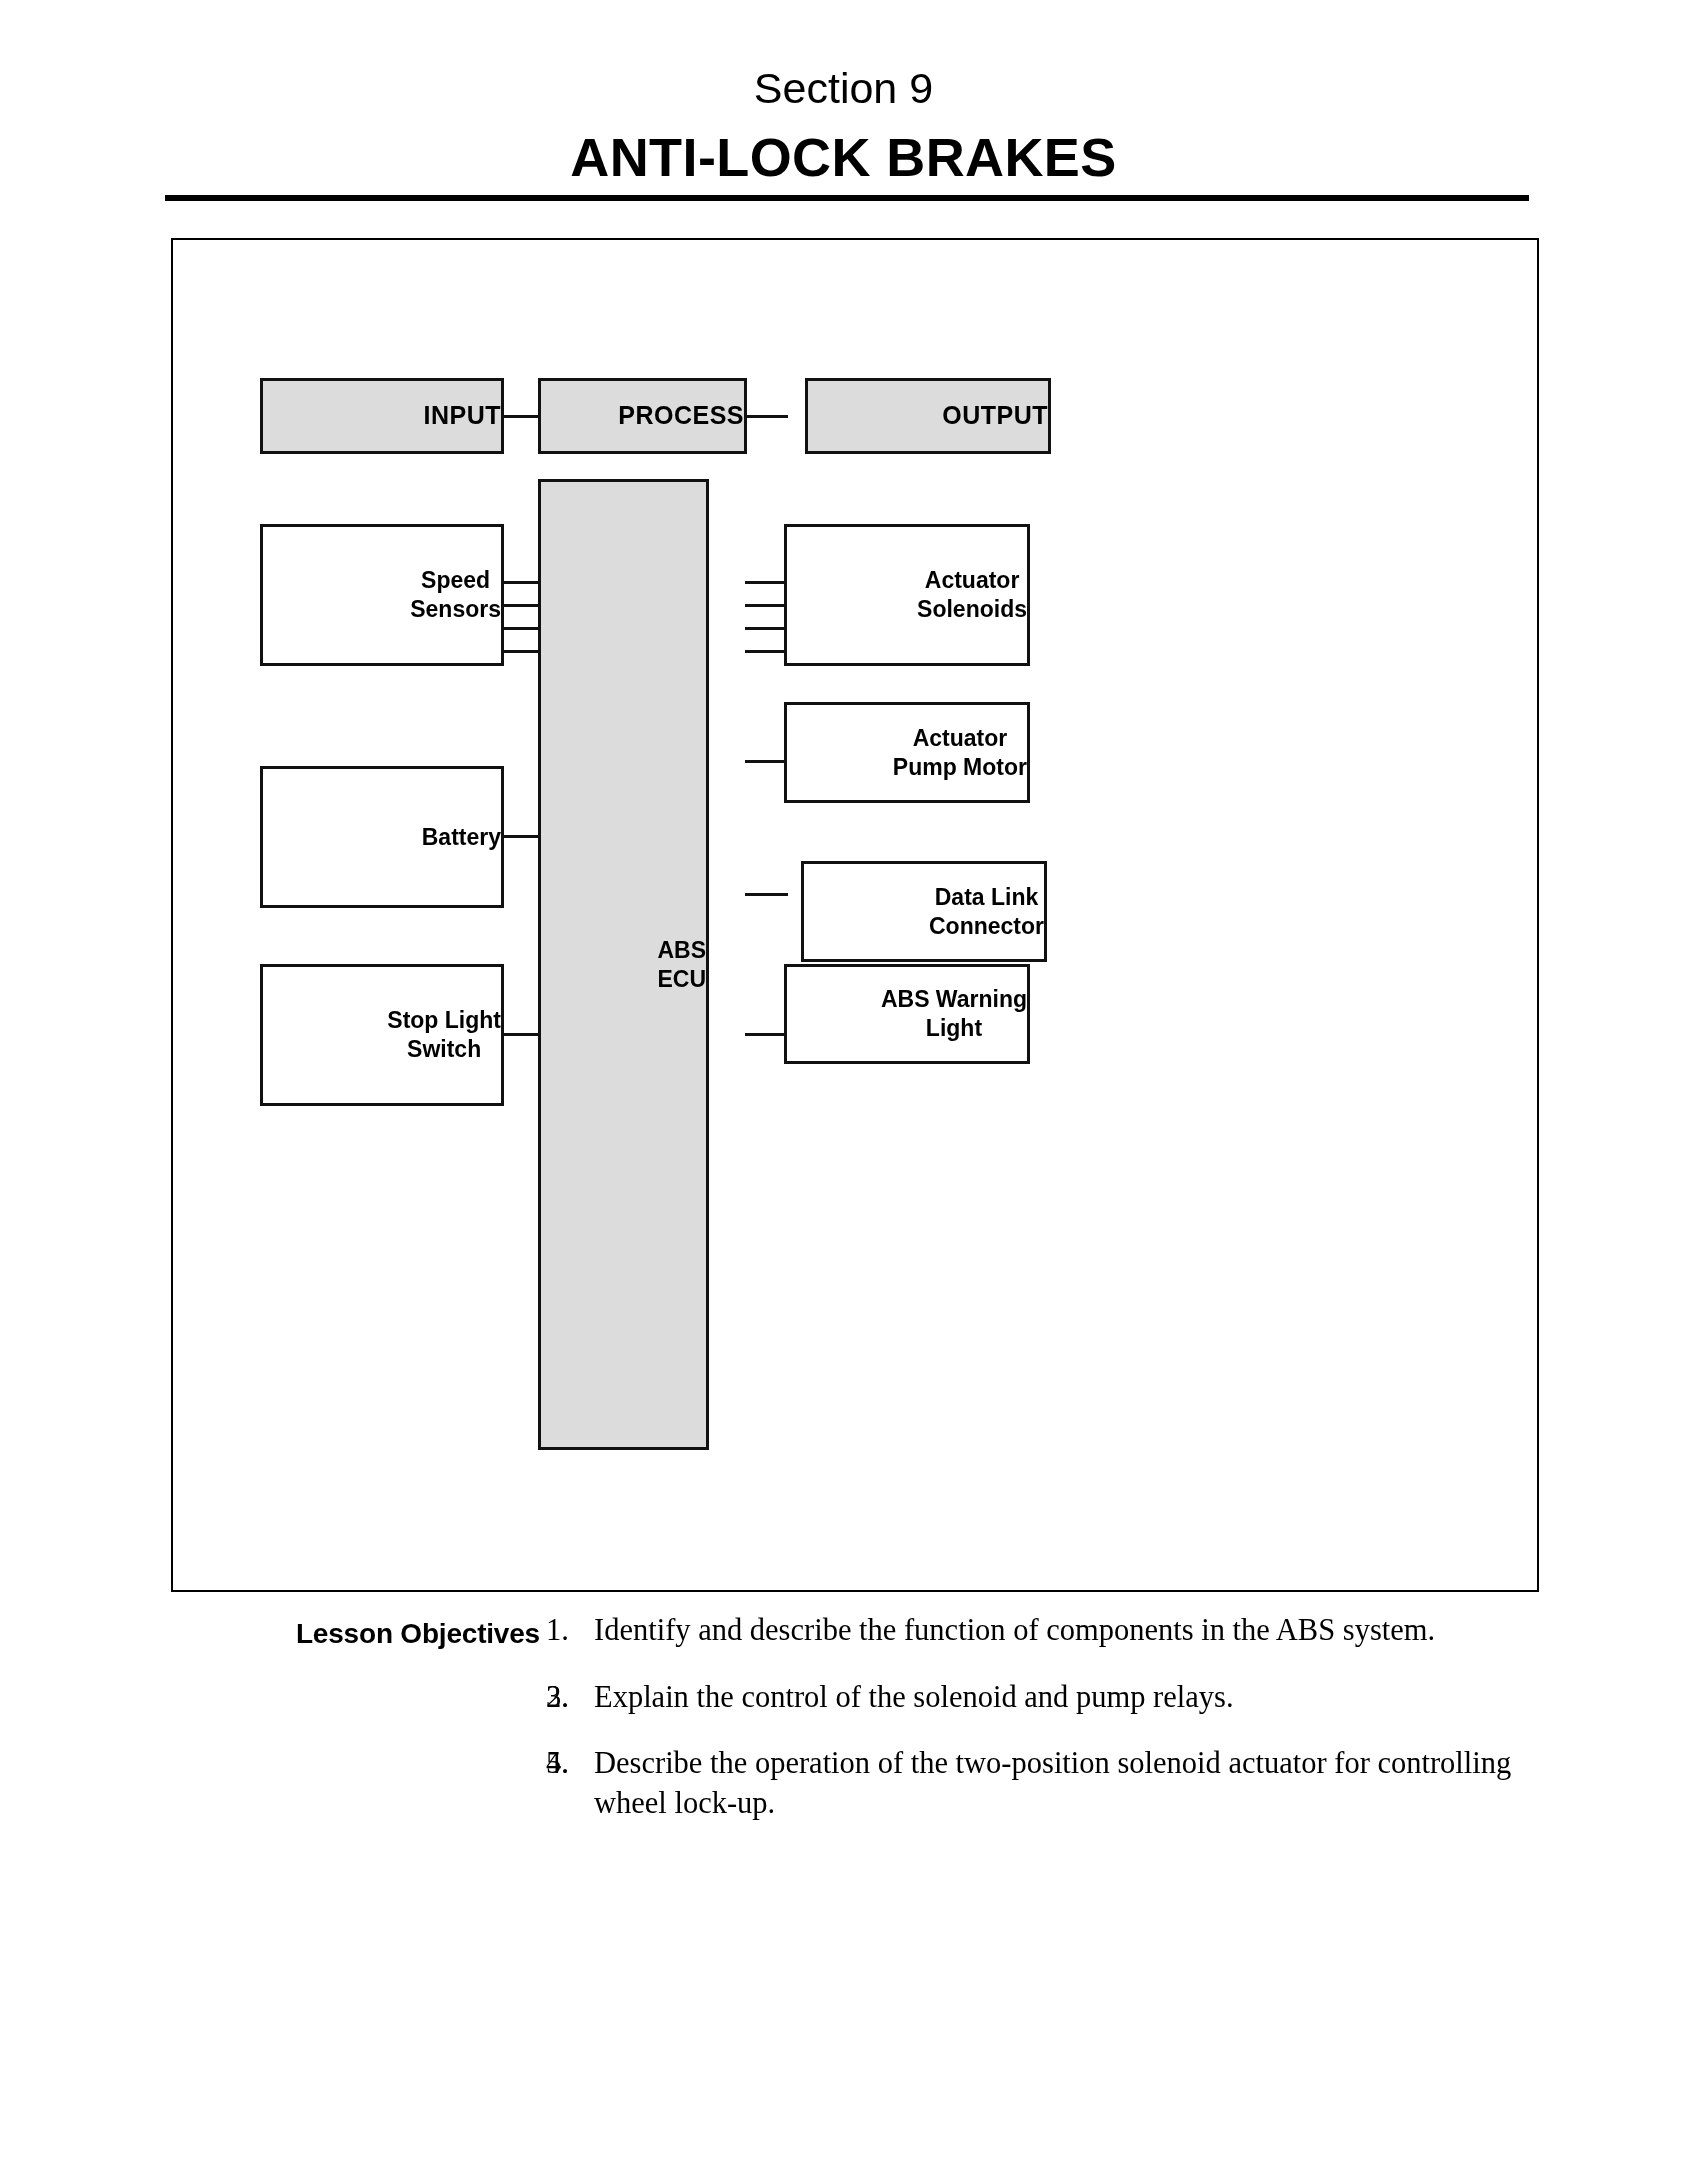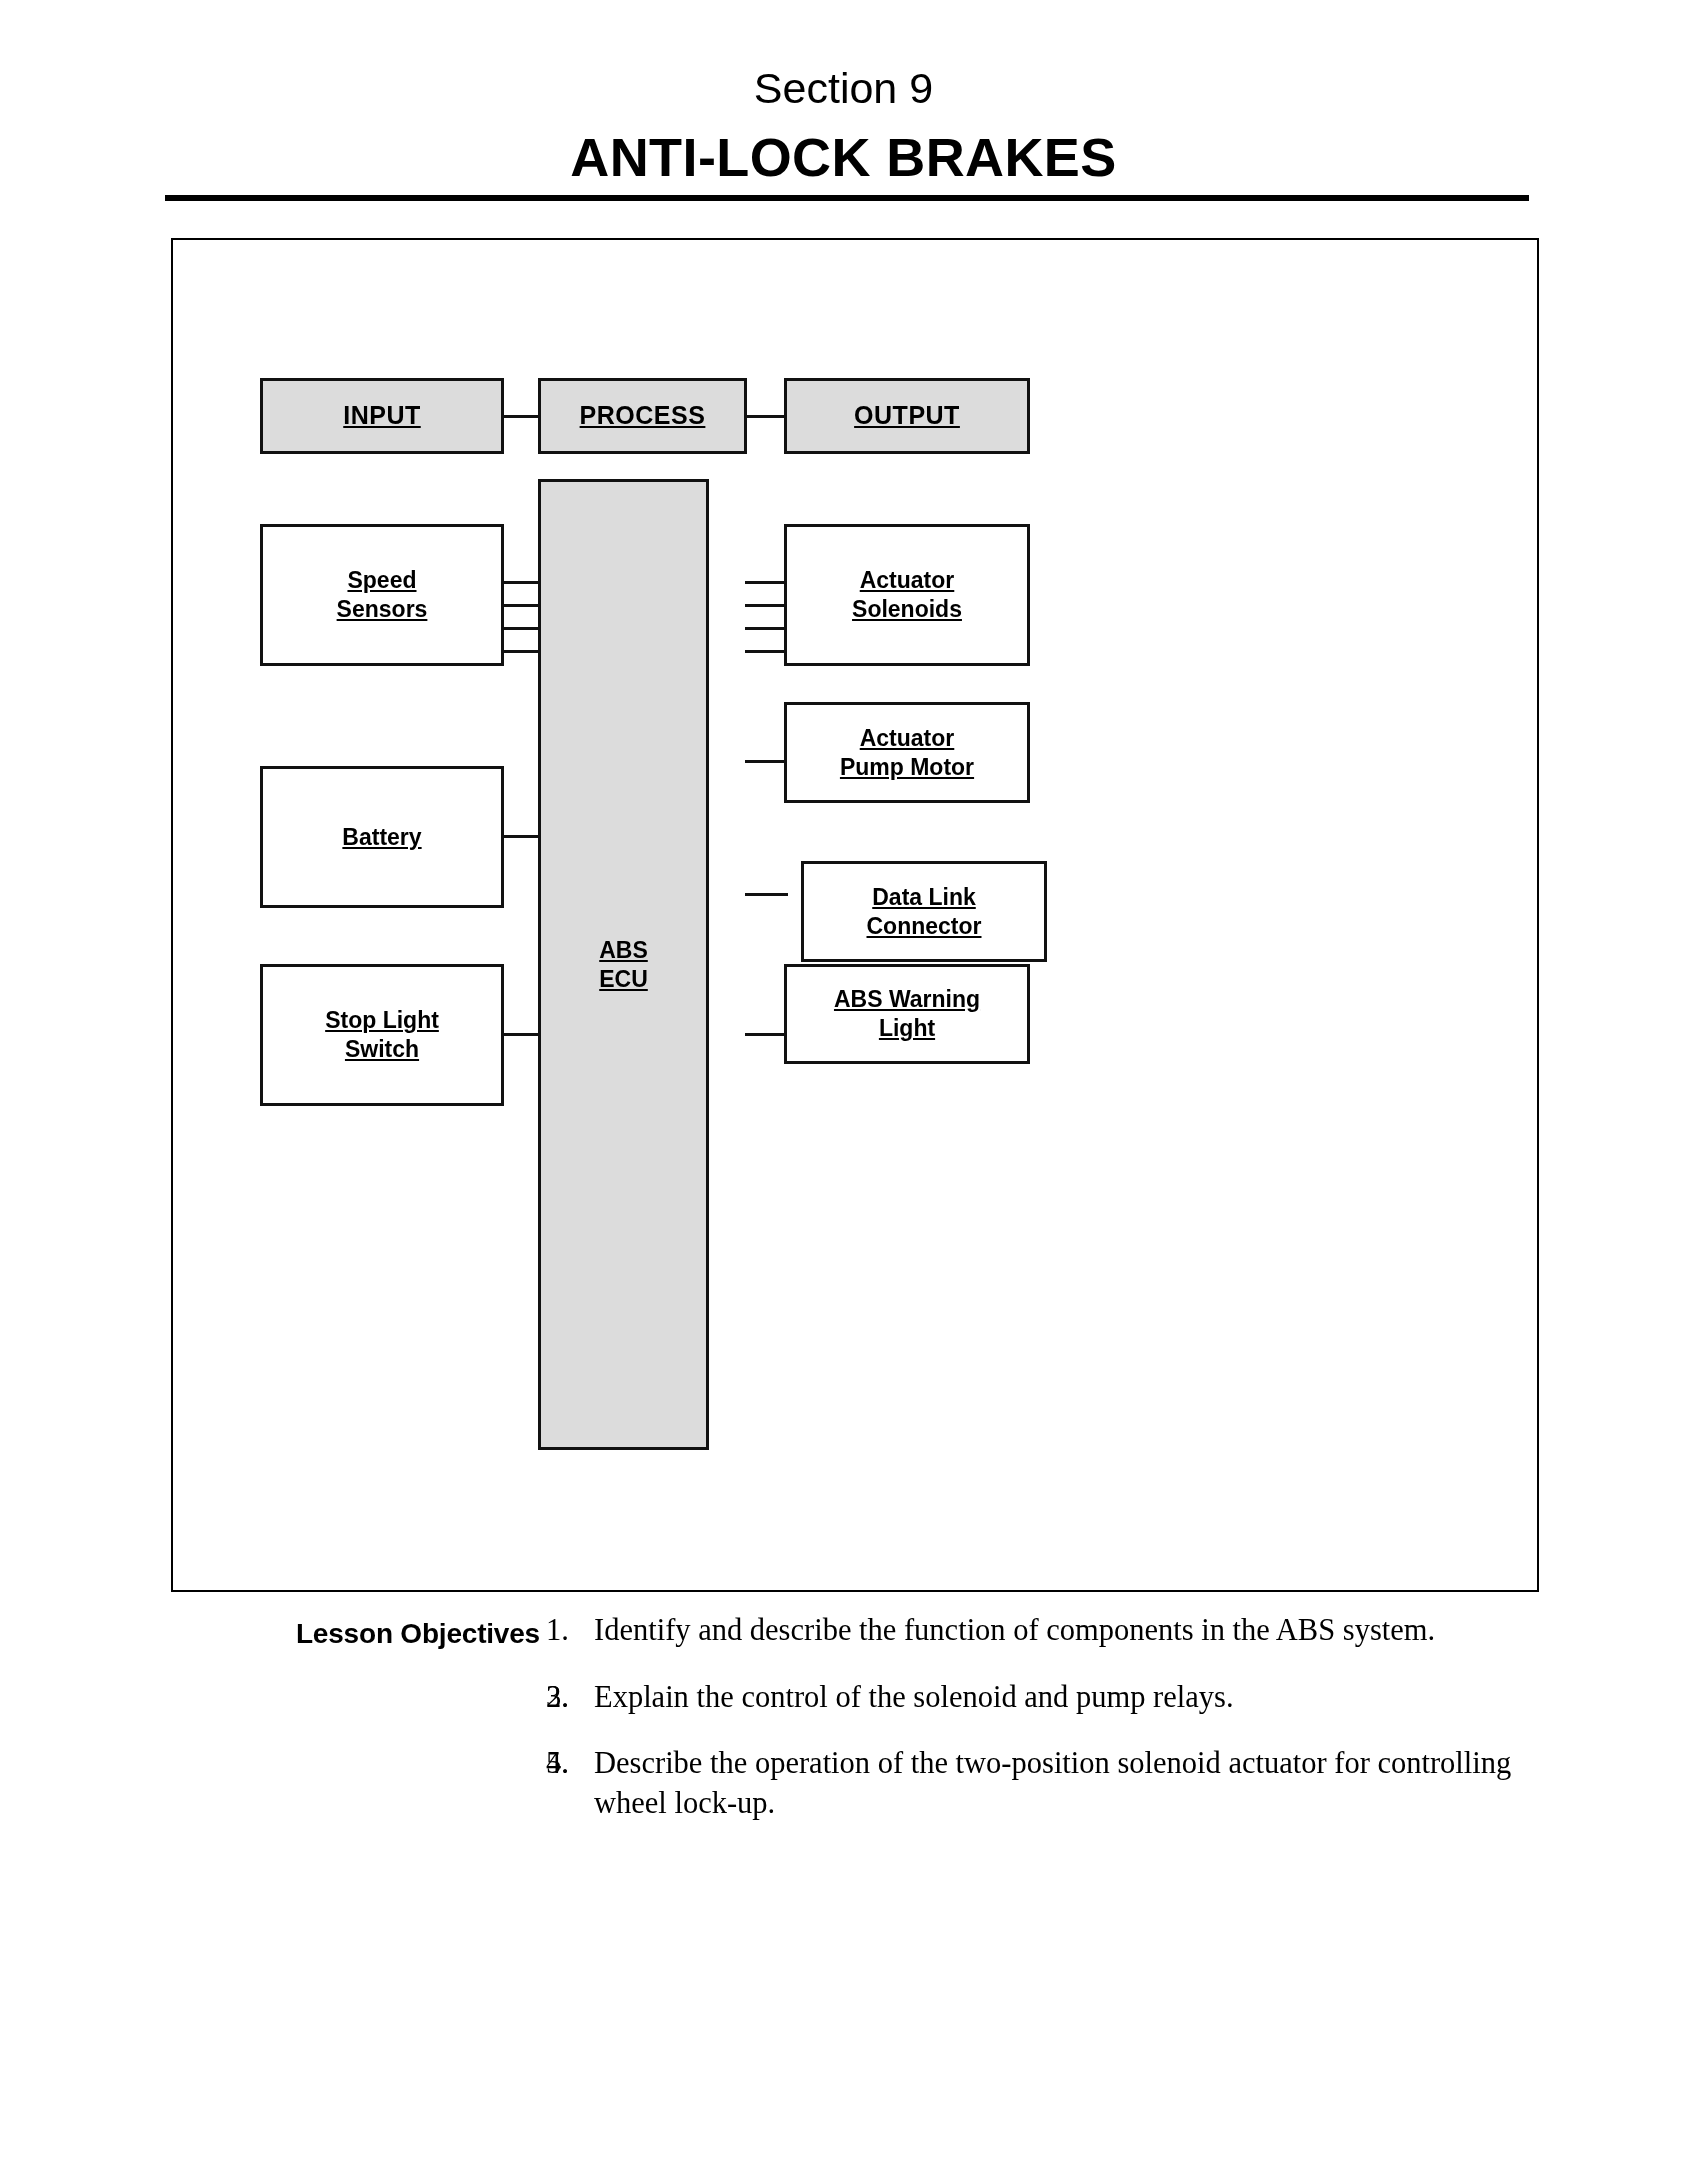--- a/index.html
+++ b/index.html
@@ -73,28 +73,27 @@
     width: 100%;
     height: 100%;
   }
 
   .node {
     position: absolute;
     border: 3.3px solid #111111;
     background: #ffffff;
     display: flex;
     align-items: center;
-    justify-content: center;
+    justify-content: flex-end;
     text-align: center;
     font-family: "Liberation Sans", sans-serif;
     font-weight: 700;
     font-size: 23px;
     line-height: 1.25;
     z-index: 3;
-    text-decoration: underline;
   }
   .node.shaded { background: #dcdcdc; }
   .node.banner { font-size: 25px; letter-spacing: 0.5px; }
 
   .wire {
     position: absolute;
     background: #111111;
     z-index: 1;
   }
   .wire.h { height: 3.3px; }
@@ -159,21 +158,21 @@
     <div class="node shaded banner" style="left:87px; top:138px; width:244px; height:76px;">
       <span>INPUT</span>
     </div>
     <div class="wire h" style="left:328px; top:175px; width:40px;"></div>
 
     <div class="node shaded banner" style="left:365px; top:138px; width:209px; height:76px;">
       <span>PROCESS</span>
     </div>
     <div class="wire h" style="left:572px; top:175px; width:43px;"></div>
 
-    <div class="node shaded banner" style="left:611px; top:138px; width:246px; height:76px;">
+    <div class="node shaded banner" style="left:632px; top:138px; width:246px; height:76px;">
       <span>OUTPUT</span>
     </div>
 
     <div class="node shaded" style="left:365px; top:239px; width:171px; height:971px; align-items:center;">
       <span style="display:block;">
         <span>ABS</span><br>
         <span>ECU</span>
       </span>
     </div>
 

